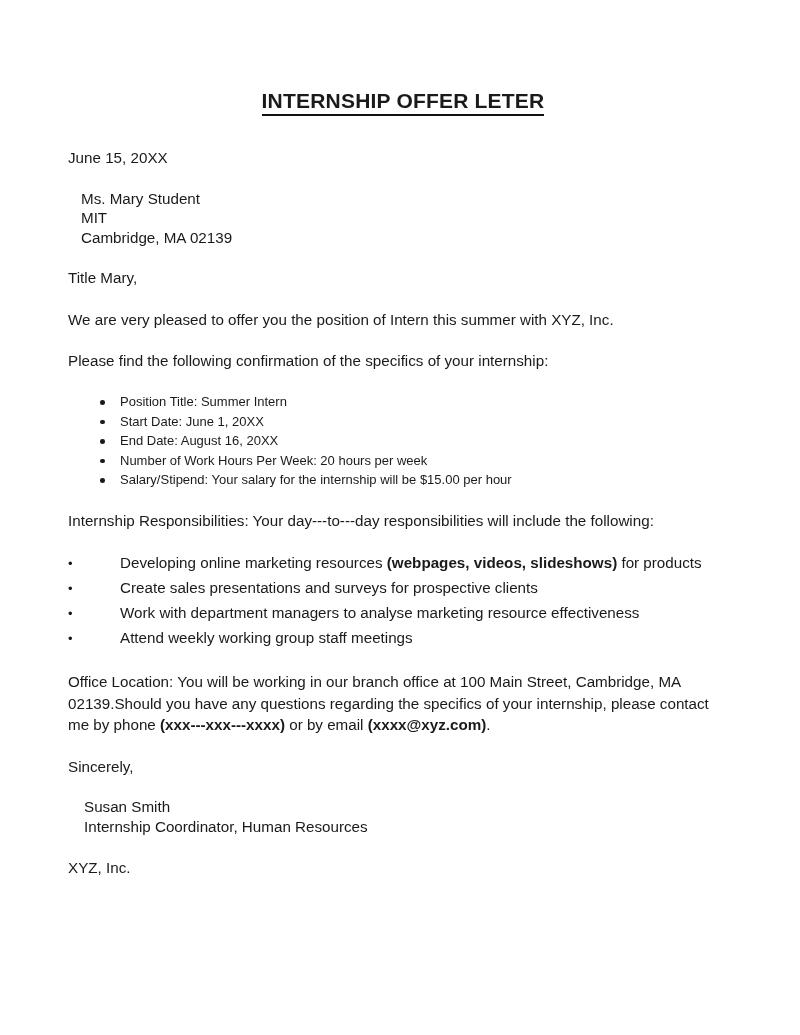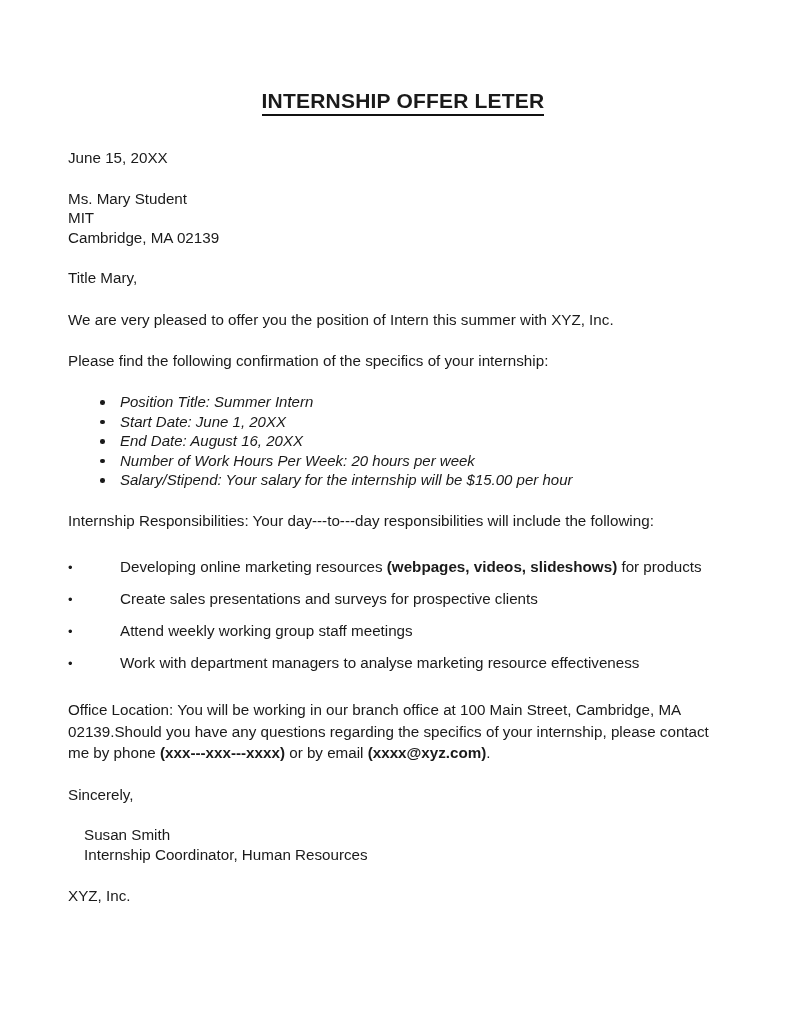--- a/index.html
+++ b/index.html
@@ -50,57 +50,56 @@
     font-size: 15.2px;
     line-height: 21.5px;
     margin: 0 0 20px 0;
     white-space: pre-wrap;
   }
   .block-line {
     font-size: 15.2px;
     line-height: 19.6px;
     white-space: pre-wrap;
   }
-  .addr-block { margin: 0 0 20px 0; }
+  .addr-block { margin: 0 0 20px 13px; }
   .sig-block  { margin: 0 0 20px 16px; }
 
   b, strong { font-weight: bold; }
 
   
   ul.spec-list {
     list-style: none;
     margin: 0 0 20px 0;
     padding: 0;
   }
   ul.spec-list > li {
     position: relative;
-    font-size: 15px;
+    font-size: 13px;
     line-height: 19.6px;
     padding-left: 52px;
     white-space: pre-wrap;
-    font-style: italic;
   }
   ul.spec-list > li::before {
     content: "";
     position: absolute;
     left: 32px;
     top: 8px;
     width: 4.6px;
     height: 4.6px;
     border-radius: 50%;
     background: #1a1a1a;
   }
 
   
   .tab-list {
     margin: 0 0 20px 0;
   }
   .tab-list .tab-item {
     font-size: 15.2px;
-    line-height: 31px;
+    line-height: 24px;
     white-space: pre-wrap;
     text-indent: 0;
   }
   .tab-list .tab-item .tb {
     display: inline-block;
     width: 52px;
     font-size: 13px;
     vertical-align: baseline;
   }
 </style>
@@ -133,22 +132,22 @@
       <li>Number of Work Hours Per Week: 20 hours per week</li>
       <li>Salary/Stipend: Your salary for the internship will be $15.00 per hour</li>
     </ul>
 
 
     <p class="para">Internship Responsibilities: Your day---to---day responsibilities will include the following:</p>
 
     <div class="tab-list">
       <div class="tab-item"><span class="tb">•</span><span>Developing online marketing resources </span><b>(webpages, videos, slideshows)</b><span> for products</span></div>
       <div class="tab-item"><span class="tb">•</span><span>Create sales presentations and surveys for prospective clients</span></div>
+      <div class="tab-item"><span class="tb">•</span><span>Work with department managers to analyse marketing resource effectiveness</span></div>
       <div class="tab-item"><span class="tb">•</span><span>Attend weekly working group staff meetings</span></div>
-      <div class="tab-item"><span class="tb">•</span><span>Work with department managers to analyse marketing resource effectiveness</span></div>
     </div>
 
     <p class="para"><span>Office Location: You will be working in our branch office at 100 Main Street, Cambridge, MA 02139.Should you have any questions regarding the specifics of your internship, please contact me by phone </span><b>(xxx---xxx---xxxx)</b><span> or by email </span><b>(xxxx@xyz.com)</b><span>.</span></p>
 
     <p class="para">Sincerely,</p>
 
     <div class="sig-block">
       <div class="block-line">Susan Smith</div>
       <div class="block-line">Internship Coordinator, Human Resources</div>
     </div>

